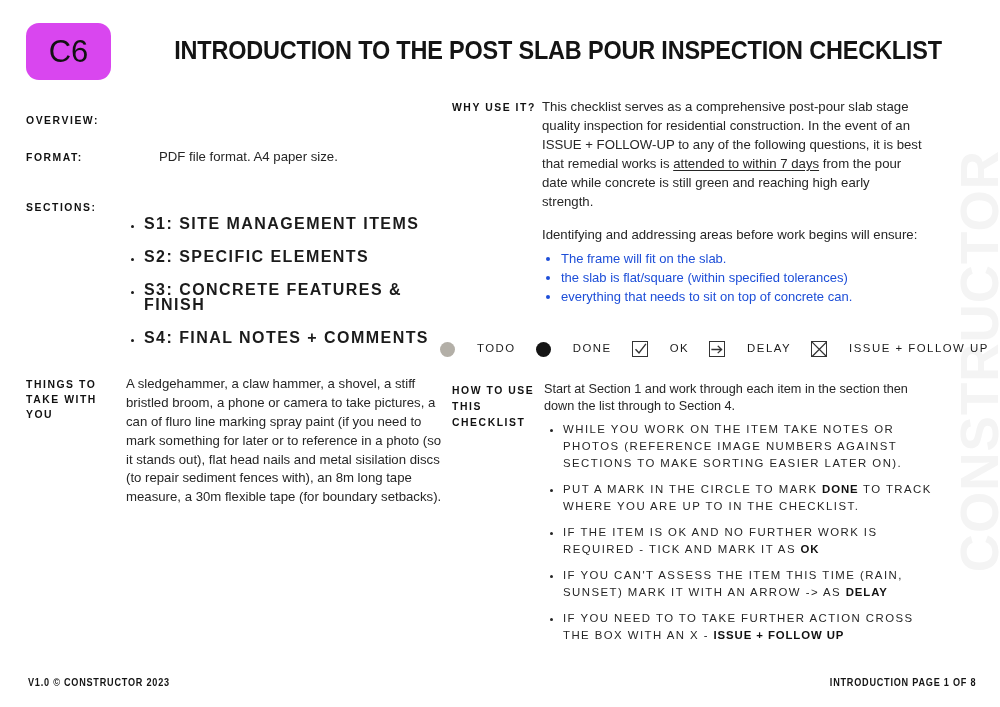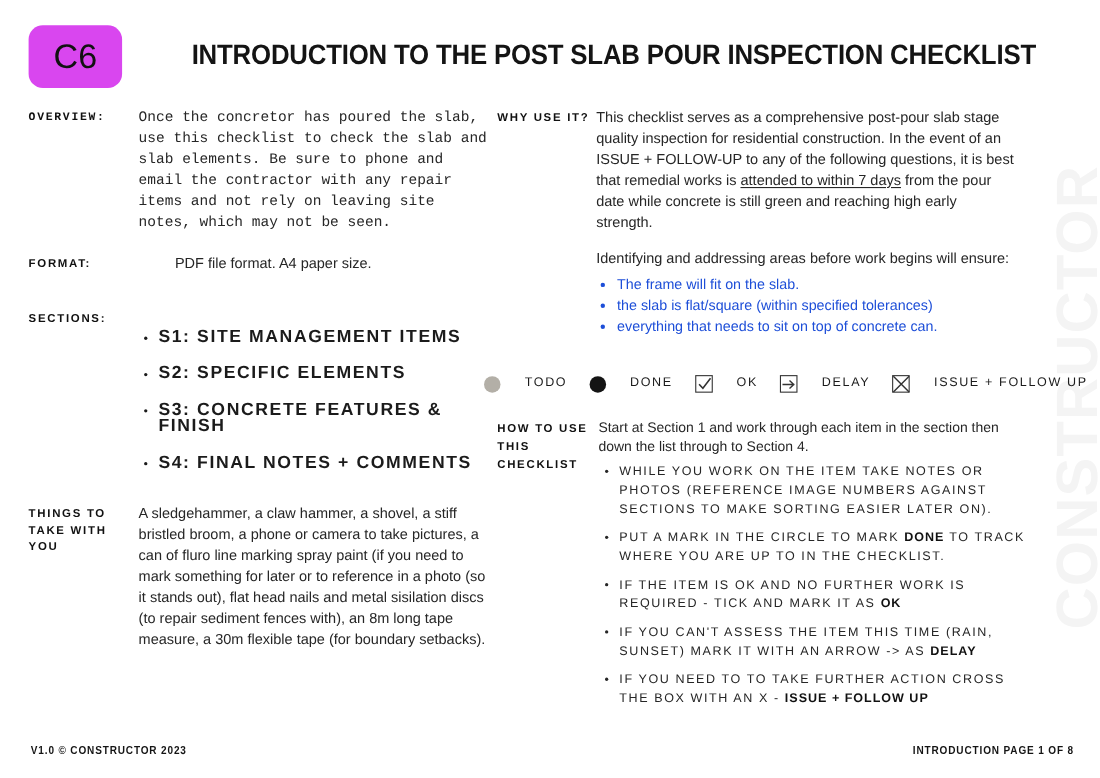--- a/index.html
+++ b/index.html
@@ -111,21 +111,21 @@
     font-size: 13.2px;
     line-height: 18.9px;
     color: #262626;
     font-weight: 400;
   }
   .body-text p { margin: 0; }
   .body-text p + p { margin-top: 15px; }
   .underline { text-decoration: underline; text-underline-offset: 2px; }
 
   
-  .block-overview { margin-top: 0; font-family: Liberation Mono, monospace; }
+  .block-overview { margin-top: 13px; }
   .block-format { margin-top: 20px; gap: 33px; }
   .block-sections { margin-top: 31px; }
   .block-things { margin-top: 30px; }
 
   
   ul.caps-list {
     margin: 0;
     padding: 0 0 0 18px;
     list-style: disc;
   }
@@ -270,21 +270,20 @@
   <div class="badge">
     <span class="badge-label">C6</span>
   </div>
   <div class="doc-title">INTRODUCTION TO THE POST SLAB POUR INSPECTION CHECKLIST</div>
 </div>
 
 <div class="col-left">
 
   <div class="row block-overview">
     <div class="label">OVERVIEW:</div>
-    <div class="body-text">Once the concretor has poured the slab, use this checklist to check the slab and slab elements. Be sure to phone and email the contractor with any repair items and not rely on leaving site notes, which may not be seen.</div>
   </div>
 
   <div class="row block-format">
     <div class="label">FORMAT:</div>
     <div class="body-text">PDF file format. A4 paper size.</div>
   </div>
 
   <div class="row block-sections">
     <div class="label">SECTIONS:</div>
     <div style="flex:1 1 auto;">

